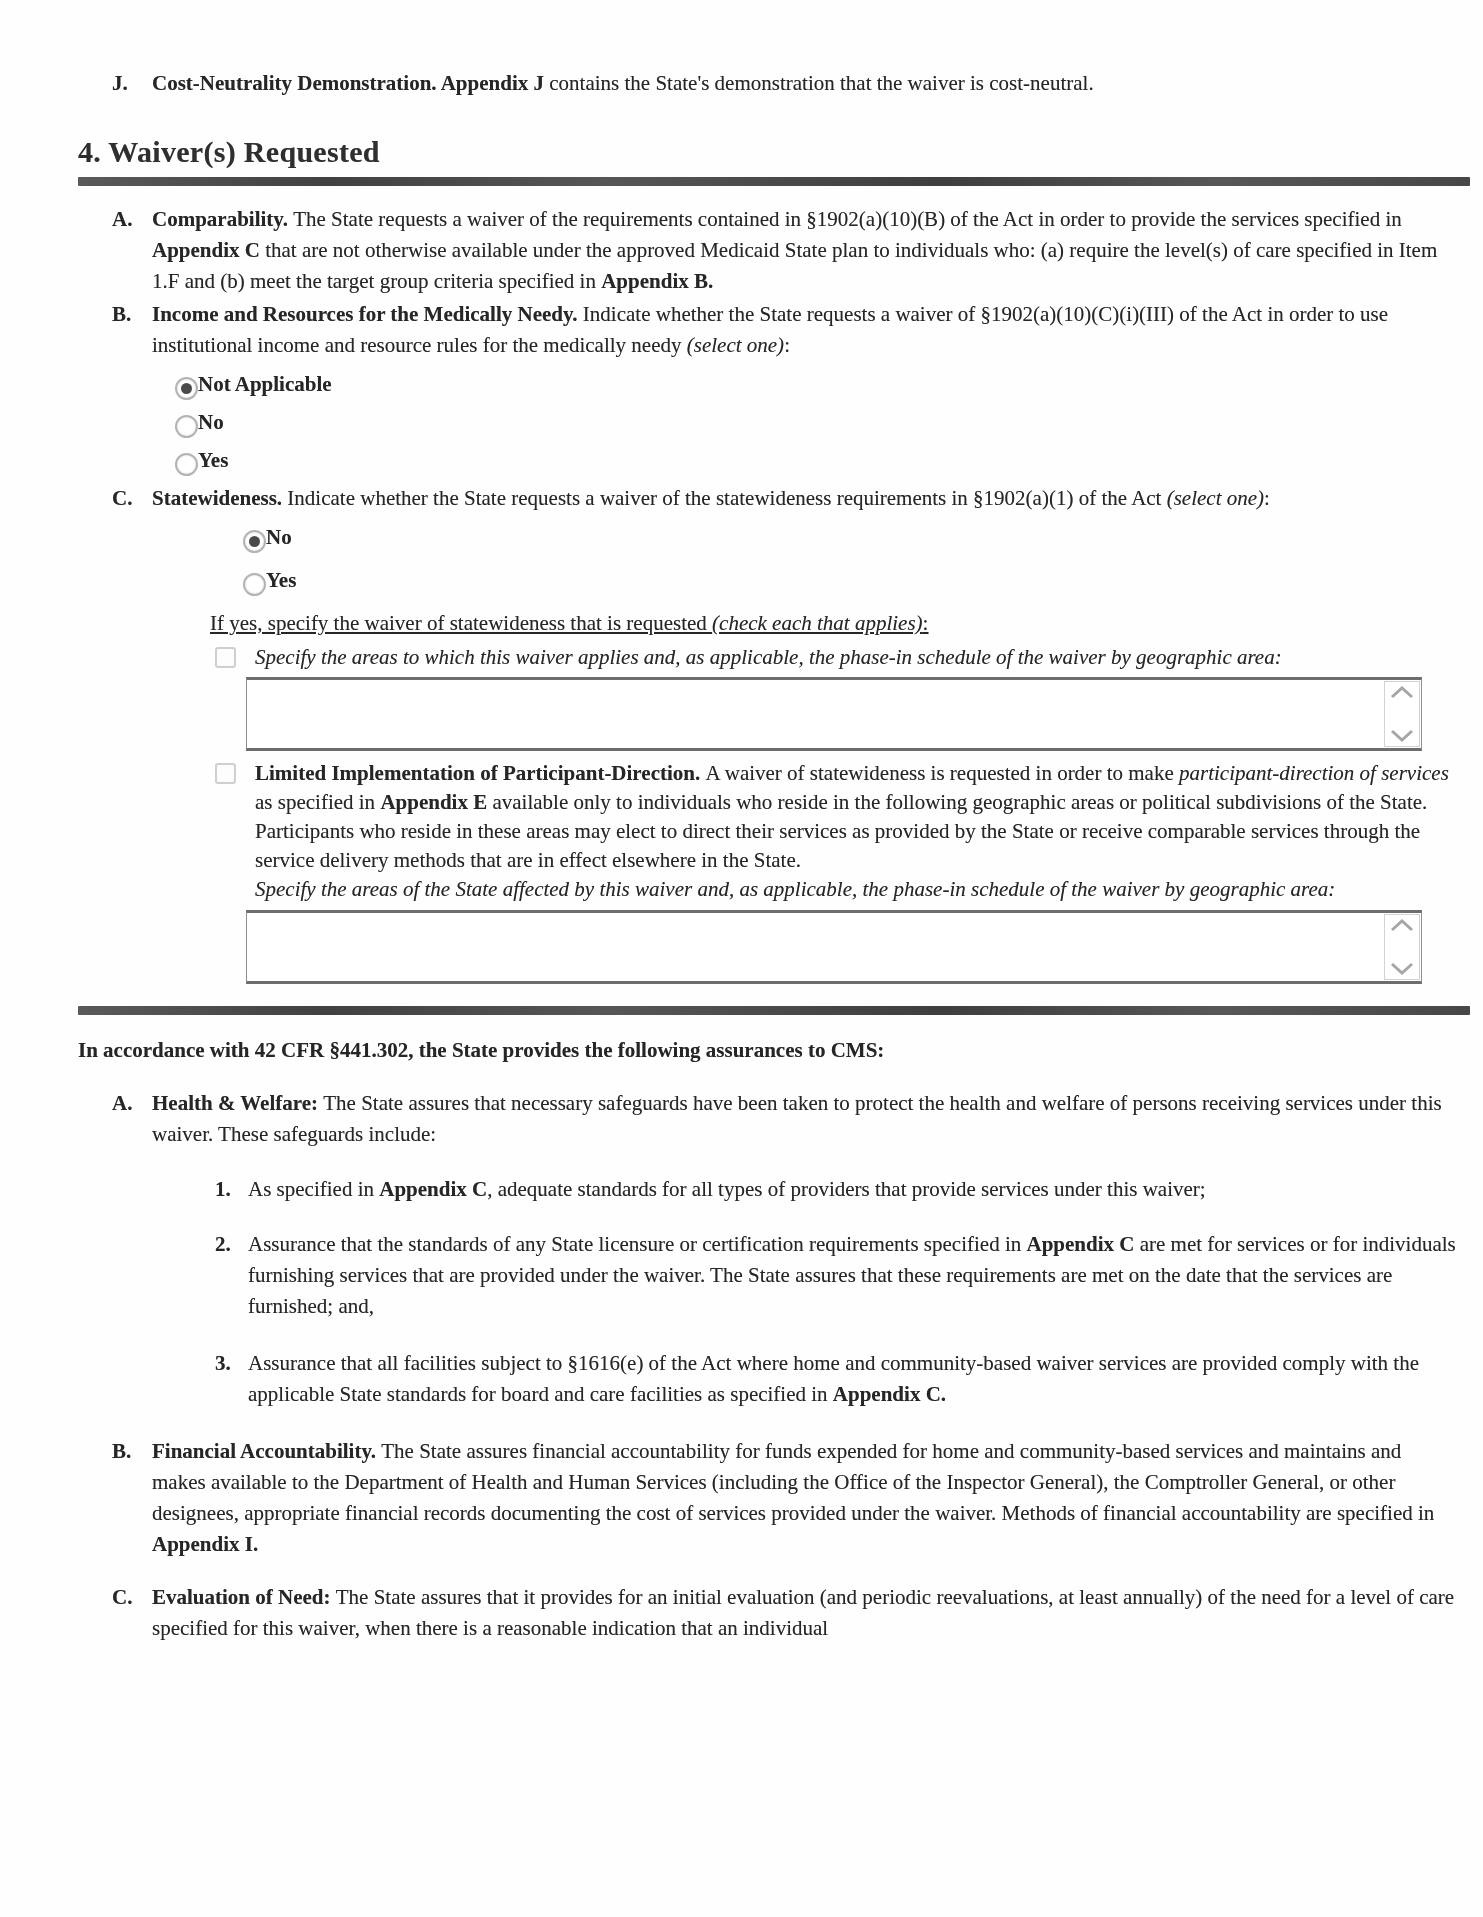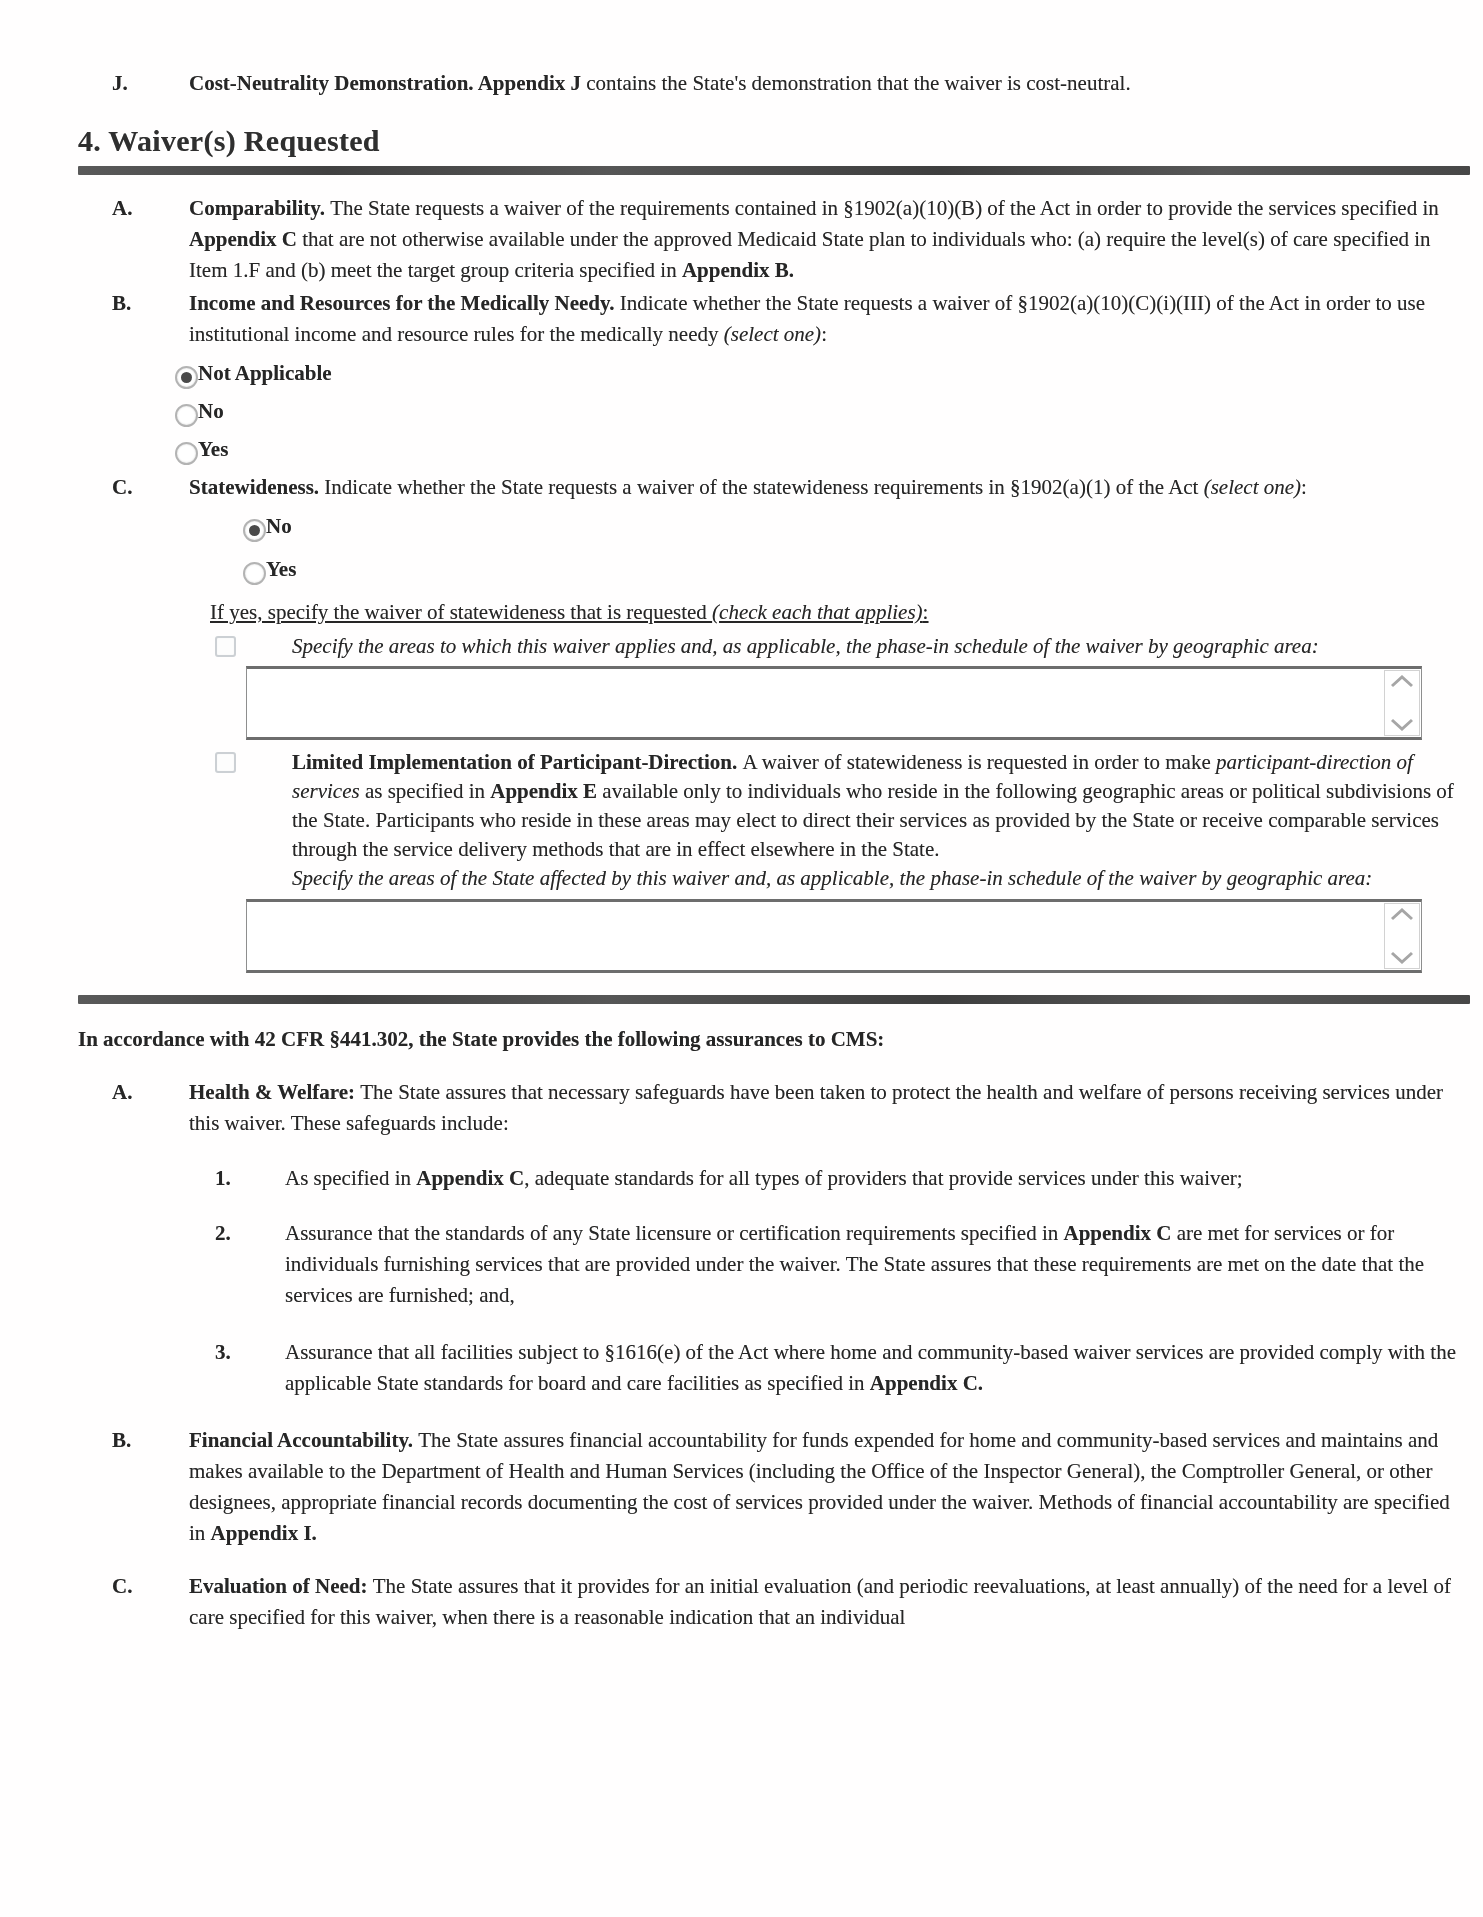--- a/index.html
+++ b/index.html
@@ -7,24 +7,24 @@
   .page {
     position:relative; width:1483px; height:1917px; overflow:hidden;
     background:#fffefe; color:#262626;
     font-family:"Liberation Serif", serif;
     font-size:21px; line-height:31px;
     text-shadow:0 0 .6px rgba(45,45,45,.38);
     padding-top:58px;
   }
   .hang { display:flex; align-items:flex-start; }
   .marker { font-weight:bold; flex:0 0 40px; }
-  .txt { flex:1;margin-left:37px; }
+  .txt { flex:1; }
   .ml-j   { margin-left:112px; margin-right:48px; margin-top:10px; }
   .ml-item{ margin-left:112px; margin-right:26px; }
-  .sec-head { margin-top:24px; }
+  .sec-head { margin-top:35px; }
   .sec-title { font-size:30px; line-height:36px; font-weight:bold; color:#2f2f2f; margin-left:78px; letter-spacing:.3px; }
   .sec-rule { margin-left:78px; margin-top:7px; width:1392px; height:9px; border-radius:1px;
     background:linear-gradient(90deg,#5a5a5a,#414141 18%,#565656 38%,#3e3e3e 62%,#575757 82%,#474747); }
   .item-a { margin-top:18px; }
   .item-b { margin-top:2px; }
   .item-c { margin-top:2px; }
   .radio-group { }
   .rg-b { margin-left:175px; margin-top:8px; }
   .rg-c { margin-left:243px; margin-top:8px; }
   .radio-row { display:flex; align-items:flex-end; }

